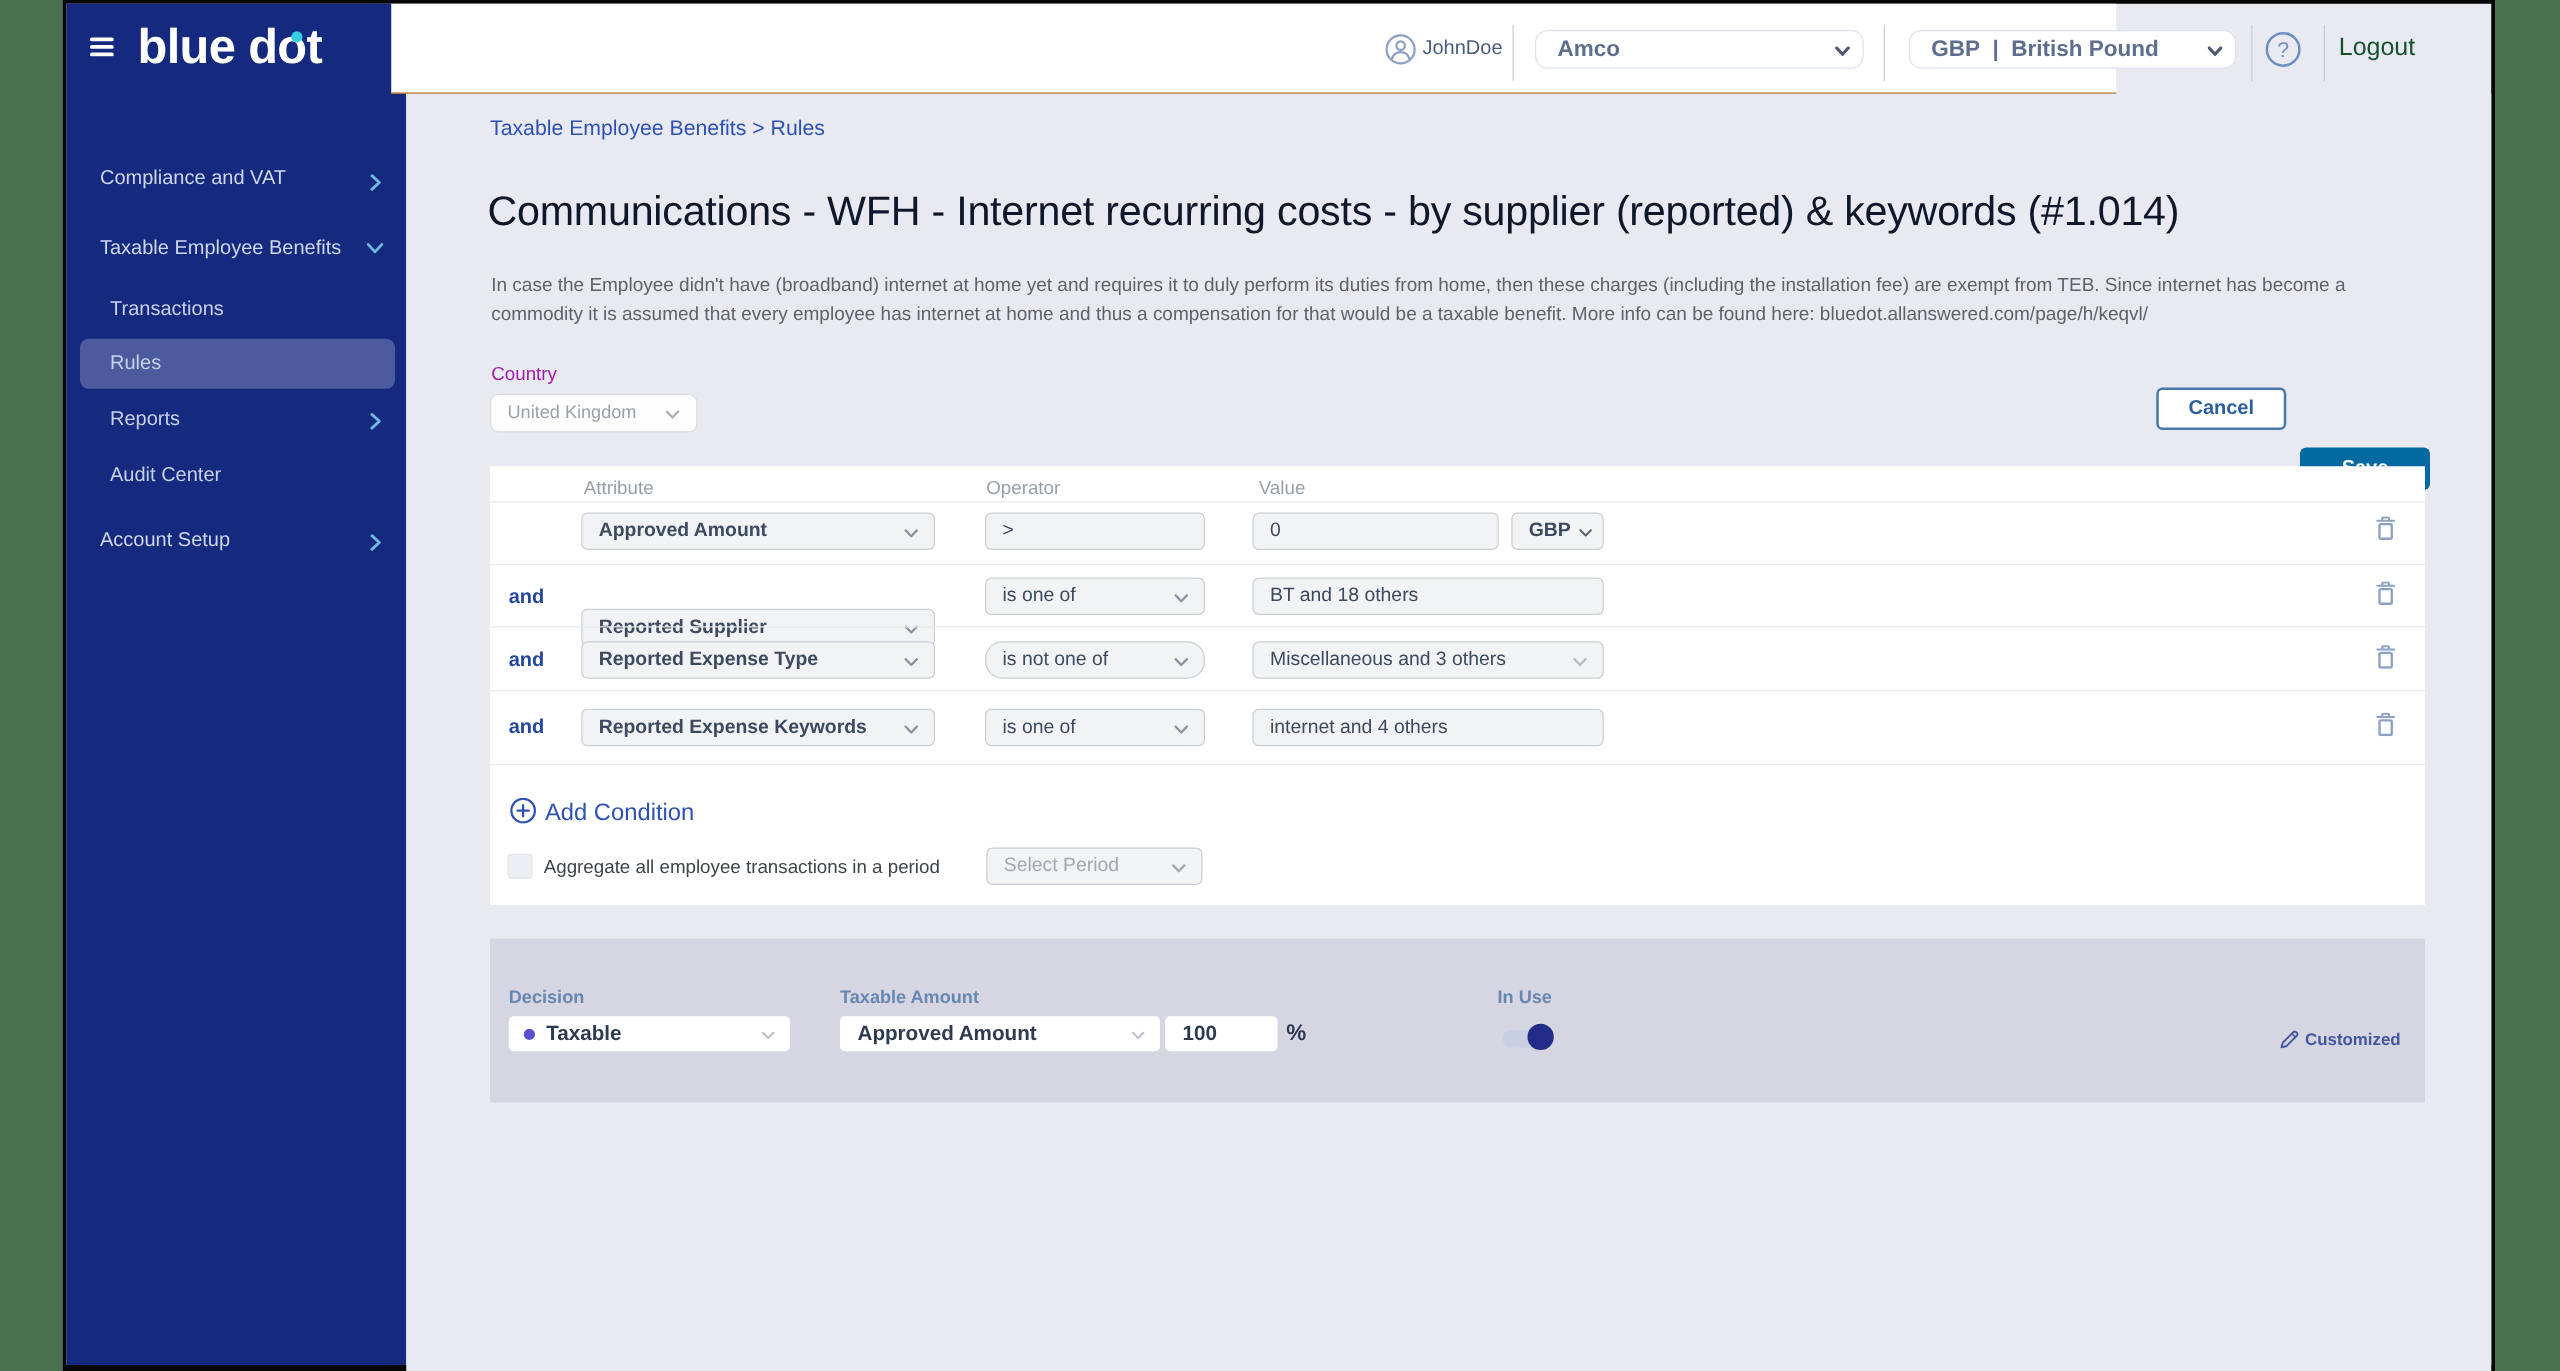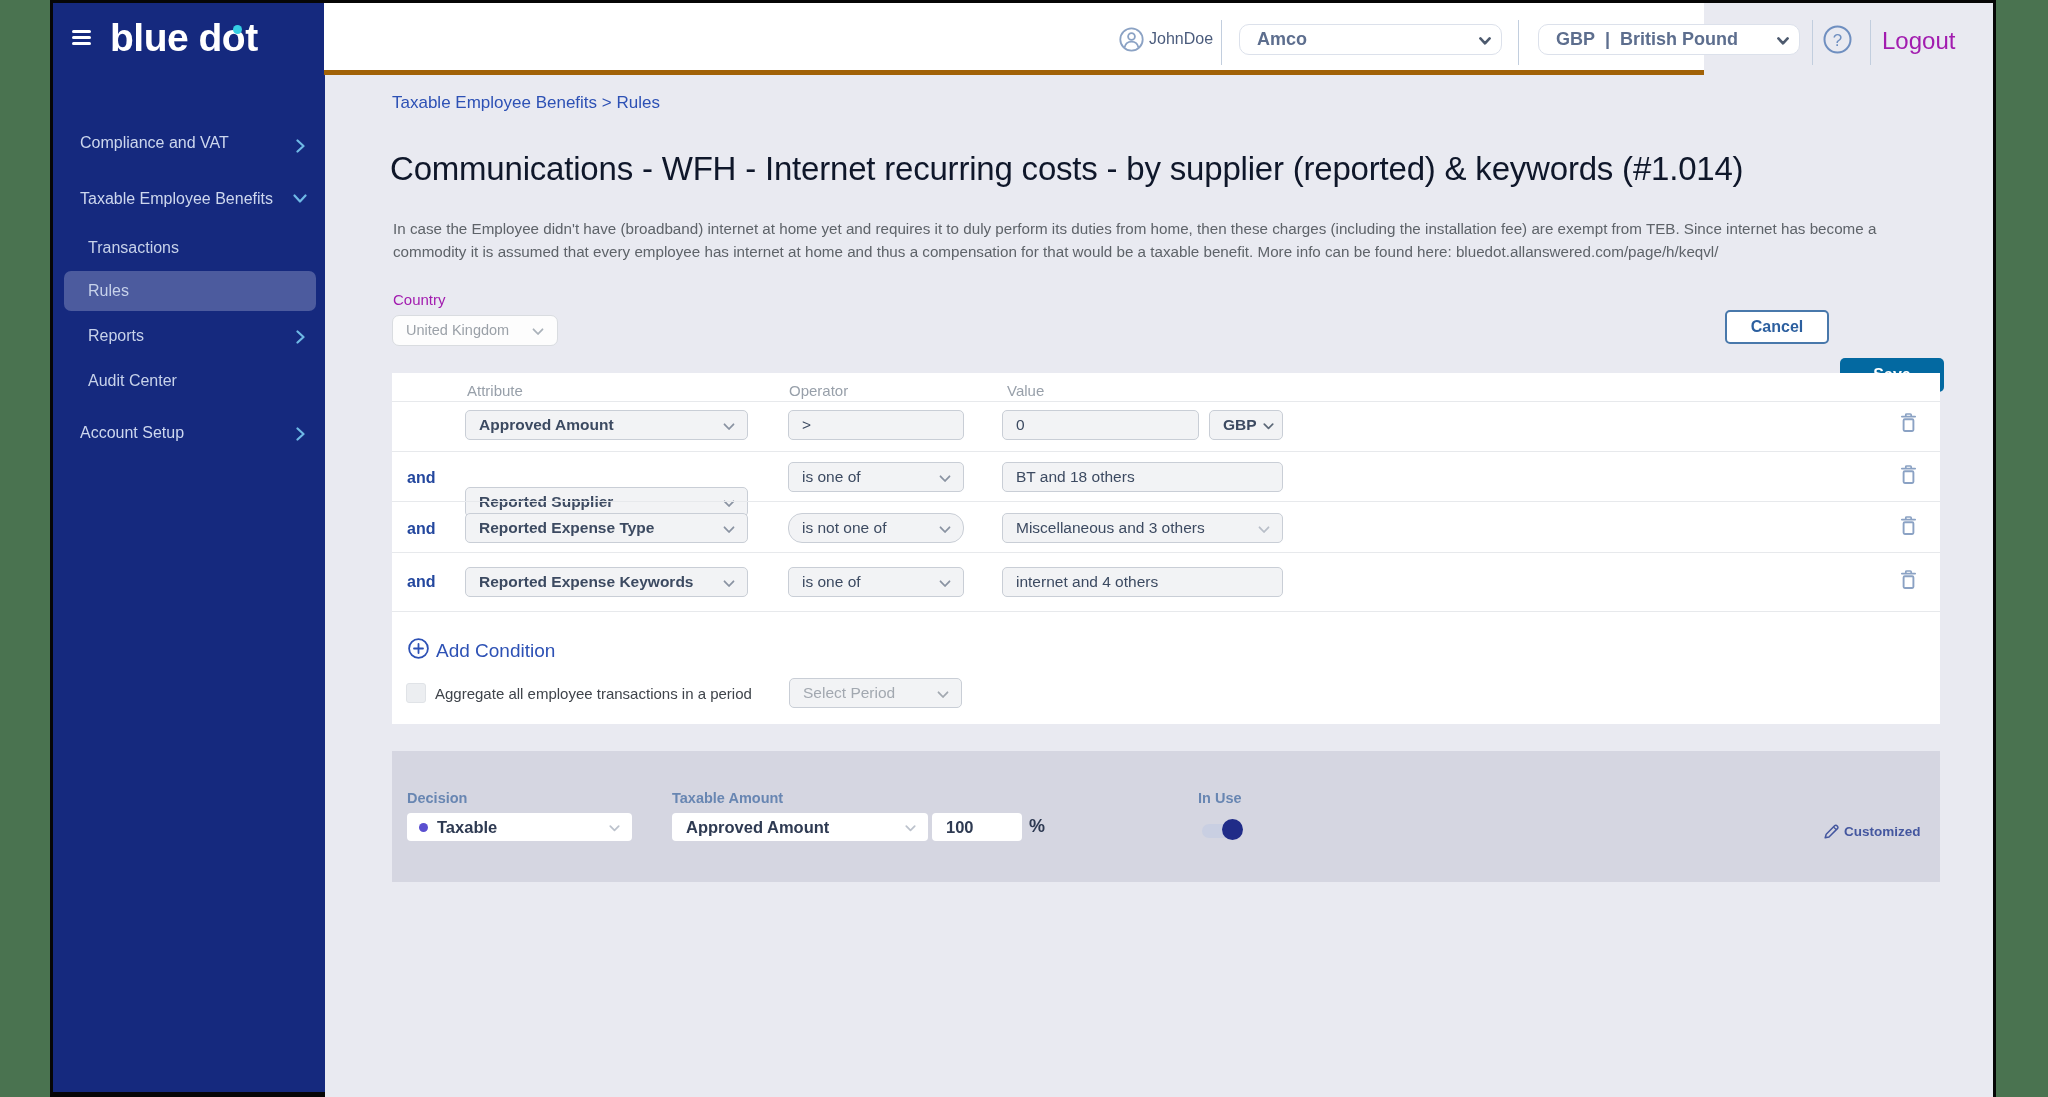--- a/index.html
+++ b/index.html
@@ -10,27 +10,27 @@
   
   #sidebar { position:absolute; left:0; top:0; width:272px; height:100%; background:#15297e; }
   .hline { position:absolute; left:19px; width:19px; height:3px; background:#fff; border-radius:2px; }
   #logo { position:absolute; left:57px; top:13px; color:#fff; font-size:39px; font-weight:600; letter-spacing:-0.5px; }
   #logodot { position:absolute; left:180px; top:22px; width:9px; height:9px; border-radius:50%; background:#35cfe4; }
   .cdn { position:absolute; }
   .mi { position:absolute; left:27px; color:#cdd7ee; font-size:16px; }
   .mi2 { position:absolute; left:35px; color:#c7d2ea; font-size:16px; }
   #ruleshl { position:absolute; left:11px; top:268px; width:252px; height:40px; background:#4c5b9e; border-radius:7px; }
   
-  #topbar { position:absolute; left:271px; top:0; width:1380px; height:72px; background:#fff; border-bottom:5px solid #a16207; }
+  #topbar { position:absolute; left:260px; top:0; width:1380px; height:72px; background:#fff; border-bottom:1px solid #a16207; }
   .tdiv { position:absolute; top:17px; height:45px; width:1px; background:#c2cede; }
   .tsel { position:absolute; top:21px; height:31px; border:1.5px solid #dce1eb; border-radius:10px; background:#fff;
           color:#5d6e8e; font-size:18px; font-weight:600; line-height:29px; padding-left:17px; }
   .tsel svg, .sel svg { position:absolute; }
   #johndoe { position:absolute; left:825px; top:27px; color:#4a5b7c; font-size:16px; }
-  #logout { position:absolute; left:1558px; top:24px; color:#a21caf; font-size:24px; }
+  #logout { position:absolute; left:1558px; top:24px; color:#14532d; font-size:20px; }
   
   #content { position:absolute; left:272px; top:72px; width:1668px; height:1025px; background:#e9eaf1; }
   #crumb { position:absolute; left:67px; top:18px; color:#2d51b5; font-size:17px; }
   #title { position:absolute; left:65px; top:75px; color:#0f172a; font-size:33px; font-weight:500; letter-spacing:-0.2px; }
   #desc { position:absolute; left:68px; top:143px; width:1520px; color:#5e6369; font-size:15.2px; line-height:22.5px; }
   #countrylbl { position:absolute; left:68px; top:216px; color:#a21caf; font-size:15px; }
   #countrysel { position:absolute; left:67px; top:240px; width:166px; height:31px; background:#fdfdfd;
                 border:1px solid #d9dce0; border-radius:7px; color:#9ba1a8; font-size:14.5px; line-height:29px; padding-left:13px; }
   #cancelbtn { position:absolute; left:1400px; top:235px; width:104px; height:34px; background:#fff; border:2px solid #4878ab;
                border-radius:5px; color:#2c5f9f; font-size:16px; font-weight:700; text-align:center; line-height:30px; }

